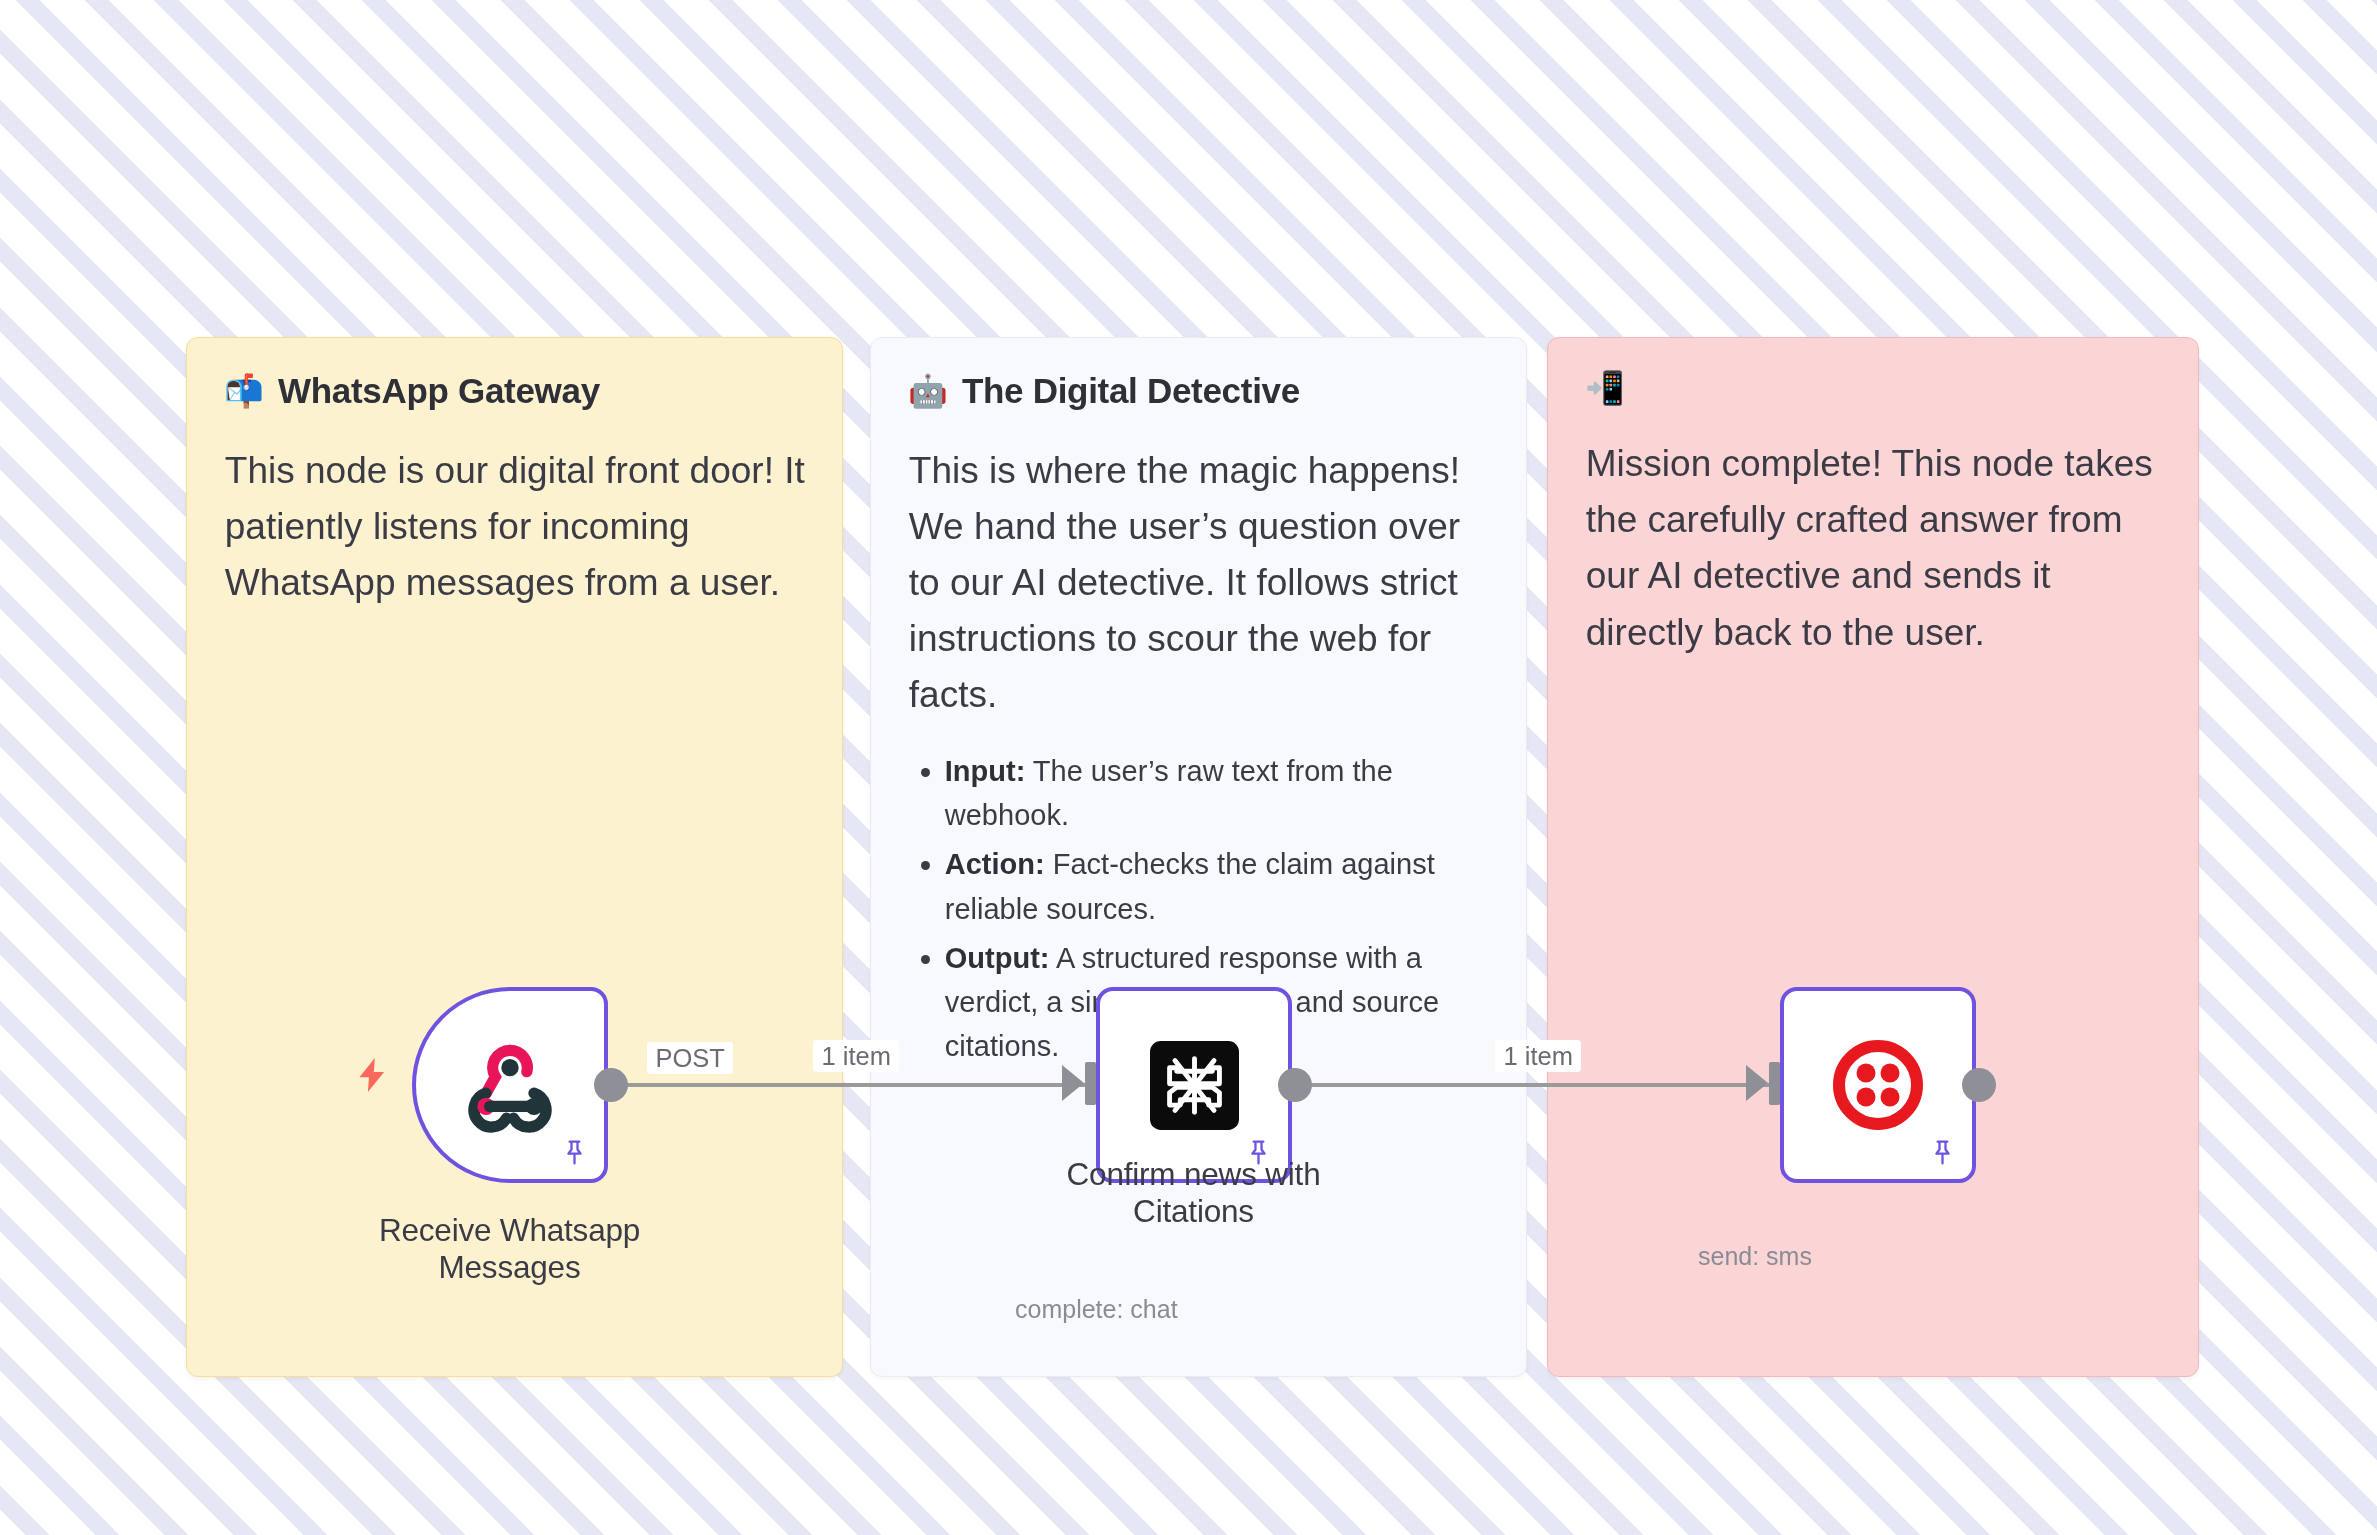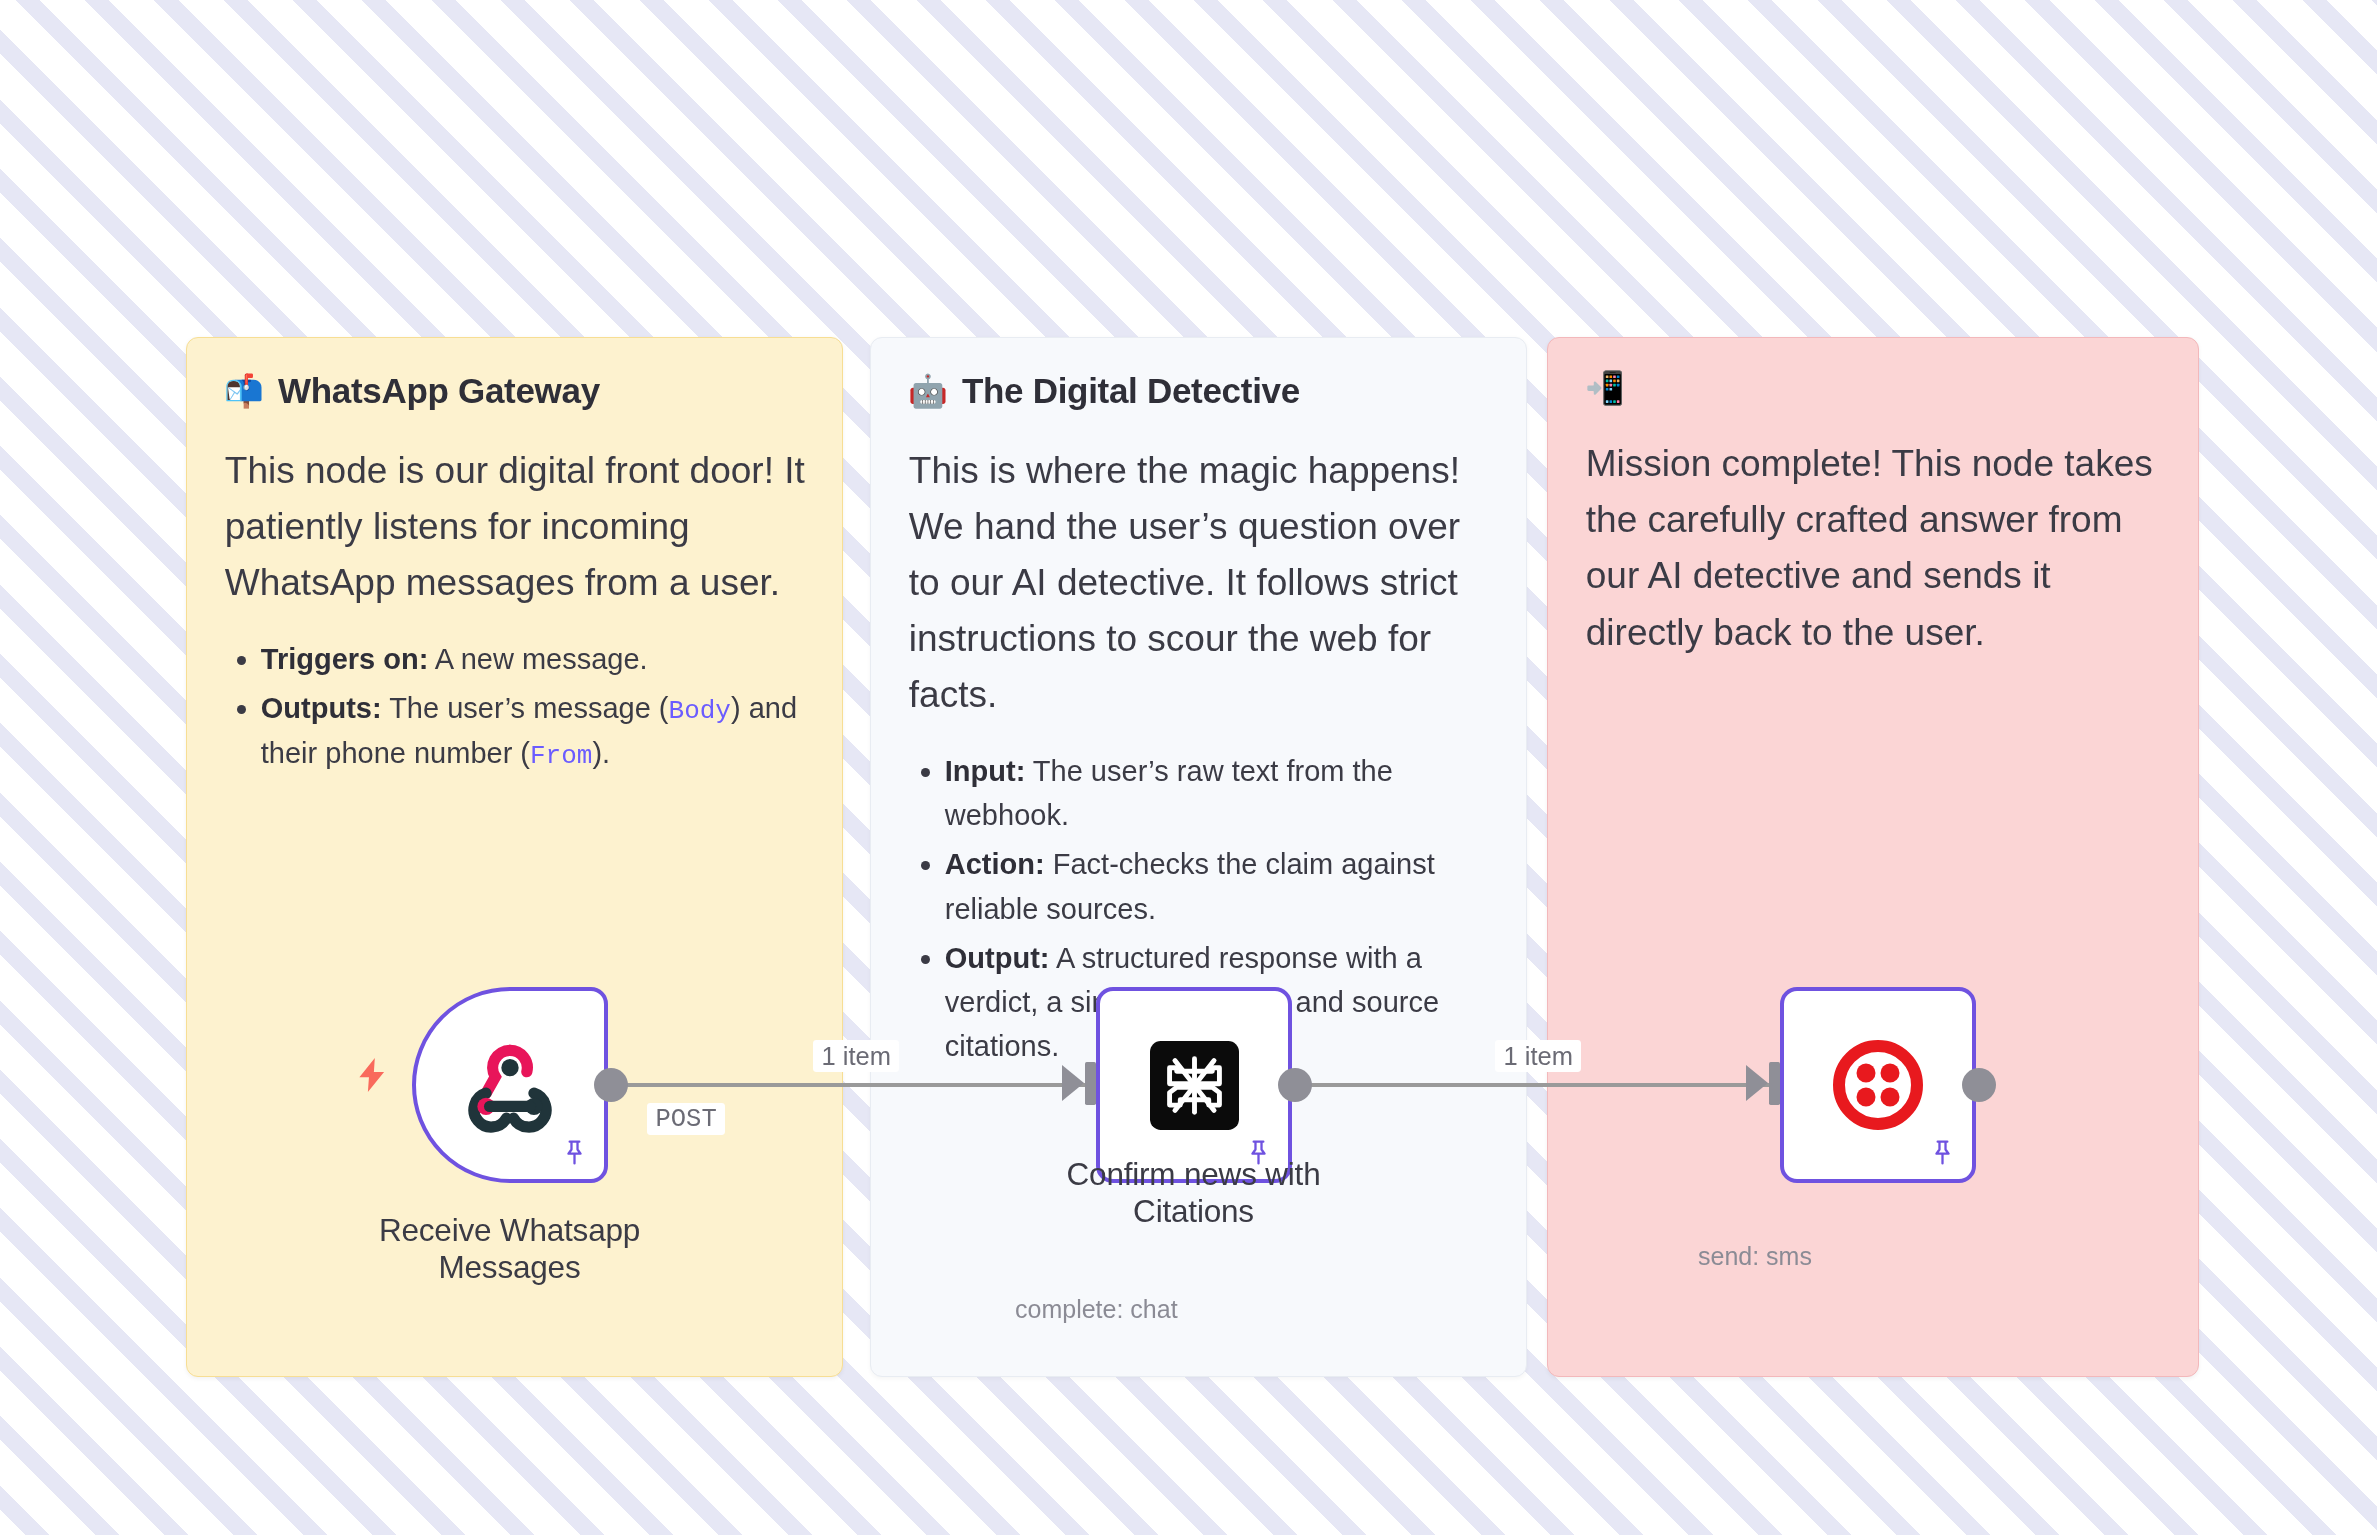--- a/index.html
+++ b/index.html
@@ -193,28 +193,20 @@
 <body>
 
 <div id="canvas">
 
   <div class="sticky sticky-yellow">
     <div class="sticky-title">
       <span class="emoji">📬</span>
       <span>WhatsApp Gateway</span>
     </div>
     <p class="sticky-body">This node is our digital front door! It patiently listens for incoming WhatsApp messages from a user.</p>
-    <ul class="sticky-list">
-      <li>
-        <b>Triggers on:</b><span> A new message.</span>
-      </li>
-      <li>
-        <b>Outputs:</b><span> The user’s message (</span><span class="code">Body</span><span>) and their phone number (</span><span class="code">From</span><span>).</span>
-      </li>
-    </ul>
   </div>
 
   <div class="sticky sticky-white">
     <div class="sticky-title">
       <span class="emoji">🤖</span>
       <span>The Digital Detective</span>
     </div>
     <p class="sticky-body">This is where the magic happens! We hand the user’s question over to our AI detective. It follows strict instructions to scour the web for facts.</p>
     <ul class="sticky-list">
       <li>
@@ -230,21 +222,21 @@
   </div>
 
   <div class="sticky sticky-pink">
     <div class="sticky-title">
       <span class="emoji">📲</span>
     </div>
     <p class="sticky-body">Mission complete! This node takes the carefully crafted answer from our AI detective and sends it directly back to the user.</p>
   </div>
 
   <div class="conn-line" style="left:614px; width:477px;"></div>
-  <div class="conn-label" style="left:647px; top:1103px;font-family:Liberation Mono, monospace;">POST</div>
+  <div class="conn-label" style="left:647px; top:1042px;">POST</div>
   <div class="conn-label" style="left:813px; top:1040px;">1 item</div>
   <div class="arrow-head" style="left:1062px;"></div>
   <div class="arrow-bar" style="left:1085px;"></div>
 
   <div class="conn-line" style="left:1300px; width:477px;"></div>
   <div class="conn-label" style="left:1495px; top:1040px;">1 item</div>
   <div class="arrow-head" style="left:1746px;"></div>
   <div class="arrow-bar" style="left:1769px;"></div>
 
   <svg class="bolt" viewBox="0 0 24 24">

